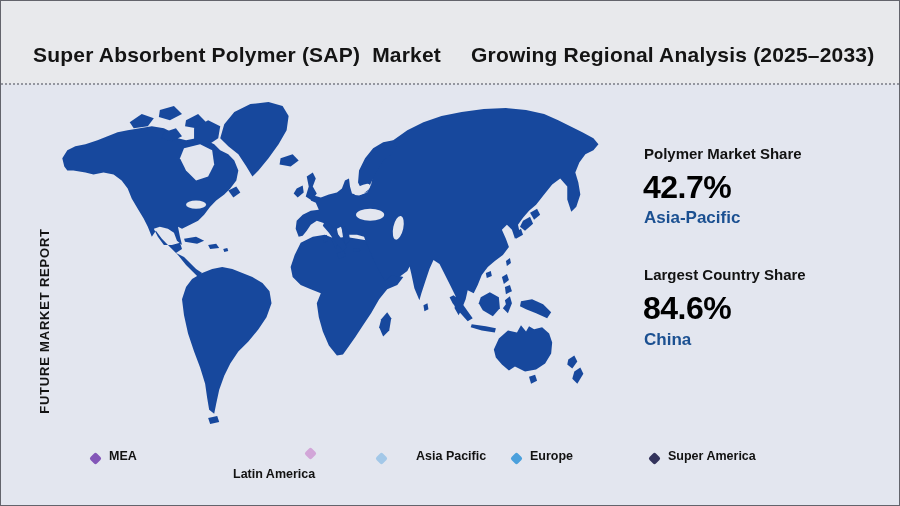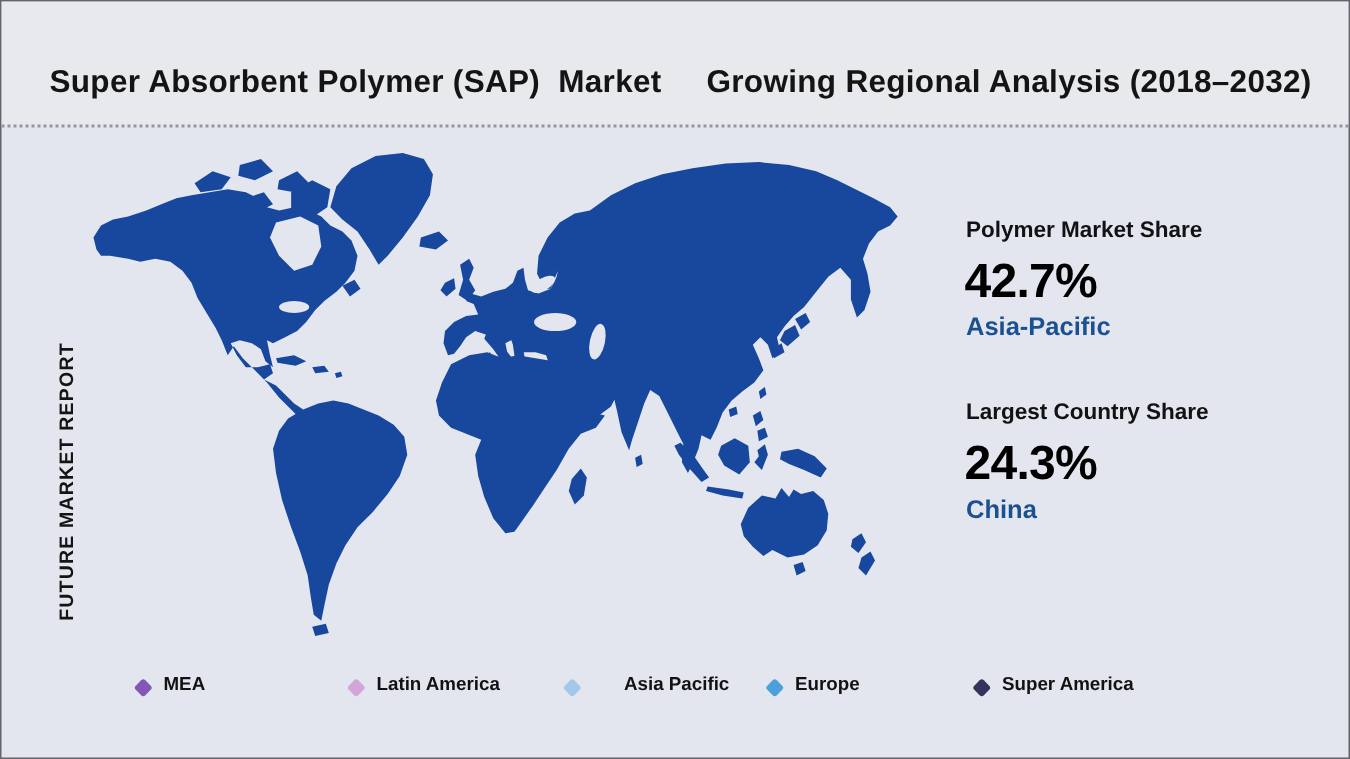--- a/index.html
+++ b/index.html
@@ -24,31 +24,31 @@
   }
   #map-wrap{position:absolute;left:58px;top:95px;width:586px;height:340px;}
   .stat-label{position:absolute;left:643px;font-size:15px;font-weight:700;color:#121212;line-height:1.1;}
   .stat-value{position:absolute;left:642px;font-size:32px;font-weight:800;color:#000000;line-height:1.05;letter-spacing:-0.5px;}
   .stat-region{position:absolute;left:643px;font-size:17px;font-weight:700;line-height:1.1;}
   #stat1-label{top:145px;} #stat1-value{top:170px;} #stat1-region{top:208px;}
   #stat2-label{top:266px;} #stat2-value{top:291px;} #stat2-region{top:330px;}
   .legend-item{position:absolute;top:448px;display:flex;align-items:flex-end;gap:9px;}
   .legend-dot{width:9px;height:9px;border-radius:2px;transform:rotate(45deg);flex:0 0 auto;}
   .legend-label{font-size:12.5px;font-weight:700;color:#121212;white-space:nowrap;}
-  #legend-item-0{left:90px;} #legend-item-1{left:232px;} #legend-item-2{left:376px;gap:30px;}
+  #legend-item-0{left:90px;} #legend-item-1{left:232px;flex-direction:column;} #legend-item-2{left:376px;gap:30px;}
   #legend-item-3{left:511px;} #legend-item-4{left:649px;}
 </style>
 </head>
 <body>
 
 <div id="frame" style="background: rgb(227, 230, 239);">
 
   <div id="header" style="background: rgb(232, 233, 236);">
     <div class="title left" style="color: rgb(20, 20, 20);">Super Absorbent Polymer (SAP)  Market</div>
-    <div class="title right" style="color: rgb(20, 20, 20);">Growing Regional Analysis (2018–2032)</div>
+    <div class="title right" style="color: rgb(20, 20, 20);">Growing Regional Analysis (2025–2033)</div>
   </div>
   <div id="dotted-sep"></div>
 
   <div id="brand-vertical">FUTURE MARKET REPORT</div>
 
   <div id="map-wrap">
     <svg width="586" height="340" viewBox="0 0 582 338">
       <g fill="#17489d" stroke="none">
 
         <path d="M5,70 L3,62 8,54 16,50 26,48 38,44 48,40 58,36 68,34 80,32 92,30 104,32 112,36 118,42 126,44 136,42 146,44 154,48 160,54 168,58 174,64 178,74 176,84 170,92 164,98 156,104 150,110 144,118 138,124 130,128 122,132 118,130 120,140 122,148 117,144 114,136 108,132 100,130 94,132 98,140 104,148 112,148 120,146 122,152 116,156 124,160 130,166 136,172 142,176 138,180 132,174 126,168 118,158 110,150 102,142 96,134 92,140 88,130 84,122 78,112 72,102 68,92 62,84 54,78 44,76 34,78 26,76 14,74 8,74 Z"></path>
@@ -126,21 +126,21 @@
         <ellipse cx="337" cy="131" rx="5" ry="12" transform="rotate(12 337 131)"></ellipse>
       </g>
     </svg>
   </div>
 
   <div class="stat-label" id="stat1-label">Polymer Market Share</div>
   <div class="stat-value" id="stat1-value">42.7%</div>
   <div class="stat-region" id="stat1-region" style="color: rgb(27, 80, 145);">Asia-Pacific</div>
 
   <div class="stat-label" id="stat2-label">Largest Country Share</div>
-  <div class="stat-value" id="stat2-value">24.3%</div>
+  <div class="stat-value" id="stat2-value">84.6%</div>
   <div class="stat-region" id="stat2-region" style="color: rgb(27, 80, 145);">China</div>
 
   <div class="legend-item" id="legend-item-0">
     <span class="legend-dot" style="background: rgb(131, 86, 184);"></span>
     <span class="legend-label">MEA</span>
   </div>
   <div class="legend-item" id="legend-item-1">
     <span class="legend-dot" style="background: rgb(210, 166, 216);"></span>
     <span class="legend-label">Latin America</span>
   </div>

